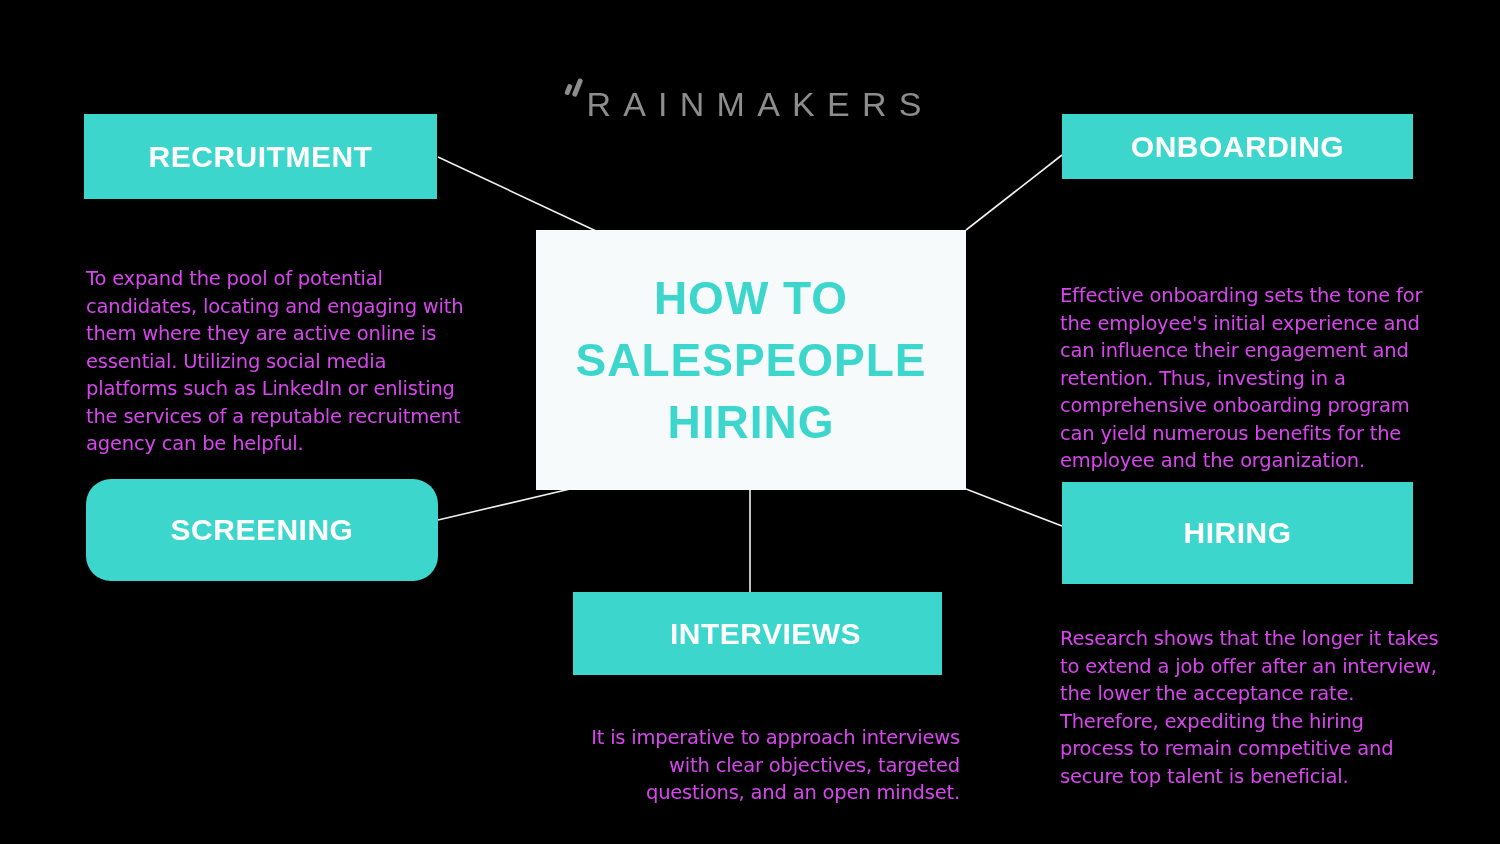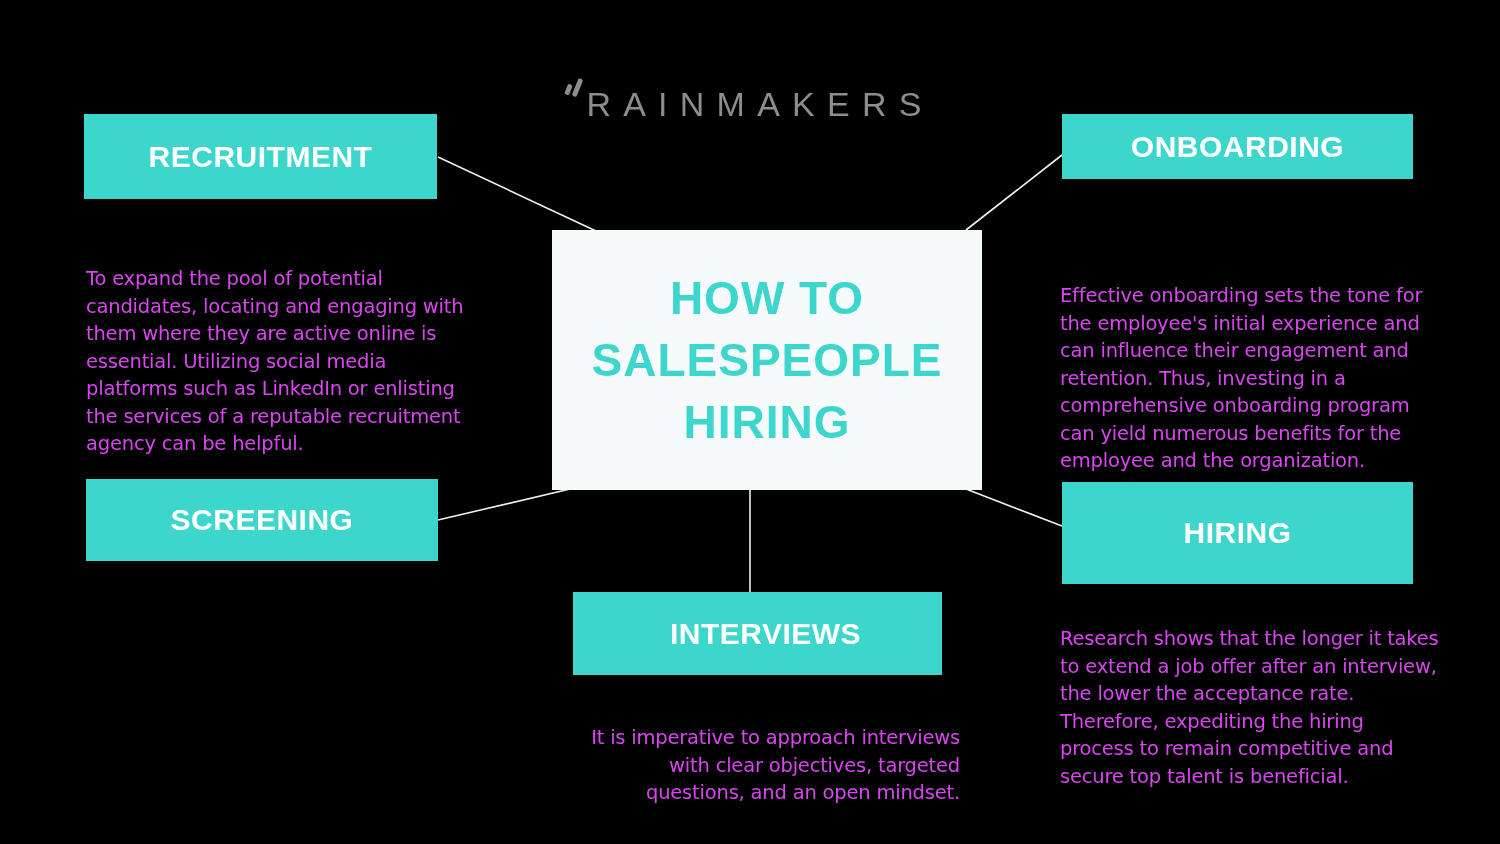--- a/index.html
+++ b/index.html
@@ -69,36 +69,35 @@
   }
   .label-box .label-text {
     color: #ffffff;
     font-weight: bold;
     font-size: 30px;
     letter-spacing: 0.5px;
     line-height: 1;
   }
   .box-recruitment { left: 84px;   top: 114px; width: 353px; height: 85px; text-align: center; }
   .box-onboarding  { left: 1062px; top: 114px; width: 351px; height: 65px; }
-  .box-screening   { left: 86px;   top: 479px; width: 352px; height: 82px; }
+  .box-screening   { left: 86px;   top: 479px; width: 352px; height: 102px; border-radius: 25px; }
   .box-hiring      { left: 1062px; top: 482px; width: 351px; height: 102px; }
   .box-interviews  { left: 573px;  top: 592px; width: 353px; height: 83px; padding-left: 16px; }
   
   .center-box {
     position: absolute;
     left: 536px; top: 230px;
     width: 430px; height: 260px;
     background: #f7fafa;
     z-index: 2;
     display: flex;
     flex-direction: column;
     align-items: center;
     justify-content: center;
     text-align: center;
-    margin-left: 16px;
   }
   .center-box .title-line {
     display: block;
     color: #3cd6cc;
     font-weight: bold;
     font-size: 46px;
     line-height: 62px;
     letter-spacing: 1px;
     white-space: nowrap;
   }

